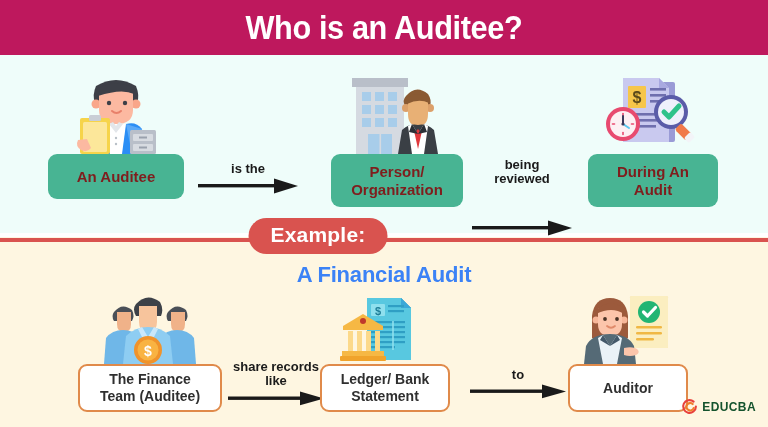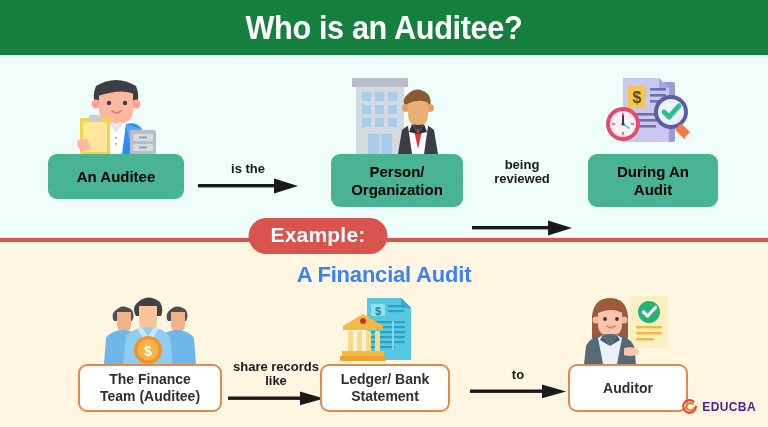--- a/index.html
+++ b/index.html
@@ -6,21 +6,21 @@
   body{
     width:768px;height:427px;overflow:hidden;
     font-family:"Liberation Sans", sans-serif;
     background:#ffffff;
   }
   .page{position:relative;width:768px;height:427px;}
 
   
   .header{
     position:absolute;left:0;top:0;width:768px;height:55px;
-    background:#15803d;
+    background:#be185d;
     display:flex;align-items:center;justify-content:center;
   }
   .header-title{
     color:#ffffff;font-size:33px;font-weight:bold;
     letter-spacing:-0.4px;
     transform:scaleX(0.93);
     font-family:"Liberation Sans", sans-serif;
   }
 
   
@@ -55,21 +55,21 @@
     position:absolute;left:0;top:262px;width:768px;
     text-align:center;color:#3b82f6;
     font-size:22px;font-weight:bold;letter-spacing:-0.2px;
   }
 
   
   .node{position:absolute;display:flex;flex-direction:column;align-items:center;}
   .icon-box{display:flex;align-items:flex-end;justify-content:center;}
 
   .label-green{
-    background:#48b493;color:#000000;
+    background:#48b493;color:#7f1d1d;
     border-radius:9px;
     font-size:15px;font-weight:bold;line-height:1.15;
     text-align:center;
     padding:9px 14px;
     box-sizing:border-box;
   }
   .label-white{
     background:#ffffff;color:#2f2f2f;
     border:2px solid #e08a4a;
     border-radius:9px;
@@ -87,21 +87,21 @@
     margin-bottom:2px;
   }
   .arrow-graphic{display:block;}
 
   
   .logo{
     position:absolute;right:12px;bottom:12px;
     display:flex;align-items:center;gap:4px;
   }
   .logo-text{
-    color:#4c1d95;font-size:12px;font-weight:bold;letter-spacing:0.4px;
+    color:#14532d;font-size:12px;font-weight:bold;letter-spacing:0.4px;
   }
 </style>
 </head>
 <body>
 
 <div class="page">
 
   <div class="header">
     <div class="header-title">Who is an Auditee?</div>
   </div>

